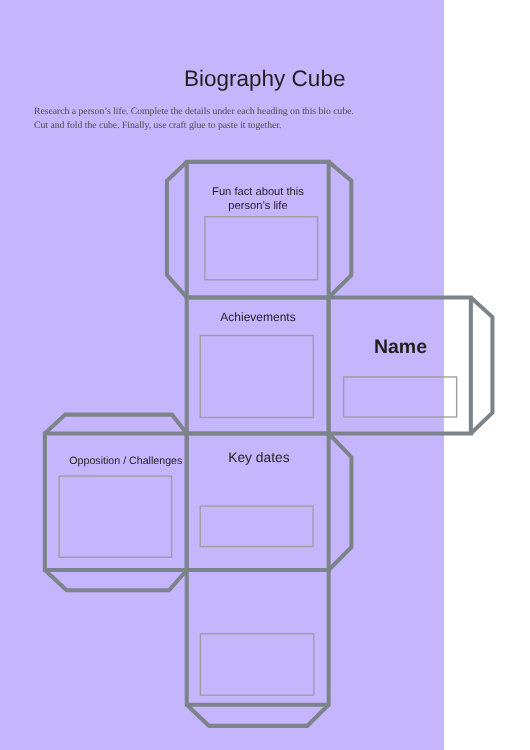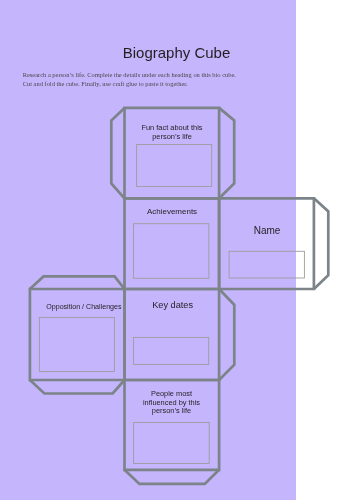--- a/index.html
+++ b/index.html
@@ -46,21 +46,21 @@
 
   
   .face-label {
     position: absolute;
     font-family: "Liberation Sans", sans-serif;
     color: #231f20;
     text-align: center;
   }
   #lbl-fun-fact     { left:132px;   top:124.3px; width:80px; font-size:7.45px; line-height:8.7px;  }
   #lbl-achievements { left:132px;   top:207.2px; width:80px; font-size:8.0px;  line-height:9.4px;  }
-  #lbl-name         { left:229px;   top:225.2px;   width:76px; font-size:10px;  line-height:11px;   }
+  #lbl-name         { left:229px;   top:225.2px;   width:76px; font-size:13px;  line-height:11px;font-weight:bold;   }
   #lbl-opposition   { left:38.9px;  top:302.8px; width:90px; font-size:7.1px;  line-height:8.4px; text-align:center; }
   #lbl-key-dates    { left:134.6px; top:300px;   width:76px; font-size:9.2px;  line-height:10.5px; }
   #lbl-people       { left:137.5px; top:389.8px; width:68px; font-size:7.4px;  line-height:8.75px; }
 </style>
 </head>
 <body>
 
 <div id="page">
 
   <div id="page-title">Biography Cube</div>
@@ -99,15 +99,14 @@
       <rect x="133.5" y="337.4" width="75.2" height="27"></rect>
       <rect x="133.6" y="422.5" width="75.6" height="41"></rect>
     </g>
   </svg>
 
   <div class="face-label" id="lbl-fun-fact">Fun fact about this person’s life</div>
   <div class="face-label" id="lbl-achievements">Achievements</div>
   <div class="face-label" id="lbl-name">Name</div>
   <div class="face-label" id="lbl-opposition">Opposition / Challenges</div>
   <div class="face-label" id="lbl-key-dates">Key dates</div>
-  <div class="face-label" id="lbl-people">People most influenced by this person’s life</div>
 
 </div>
 
 </body></html>

